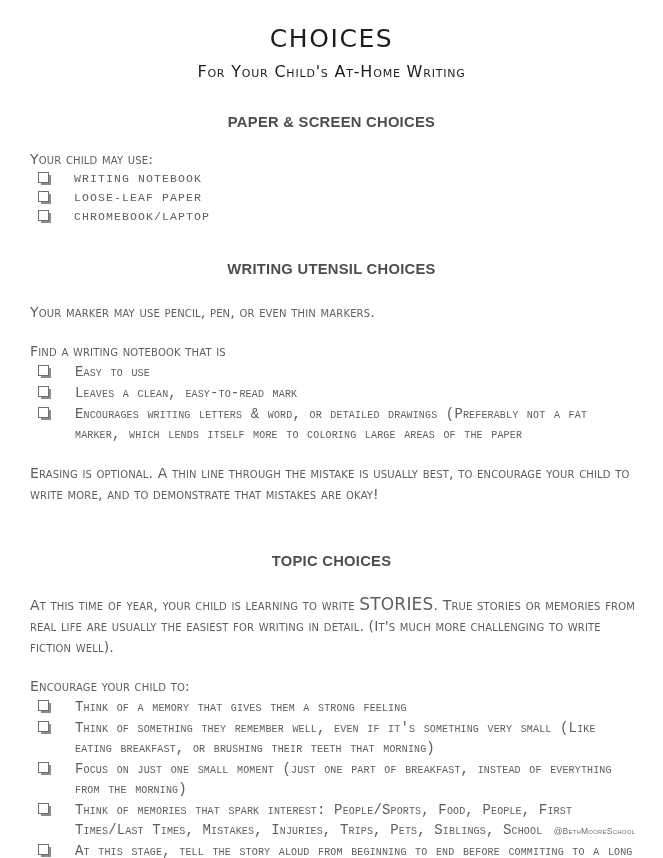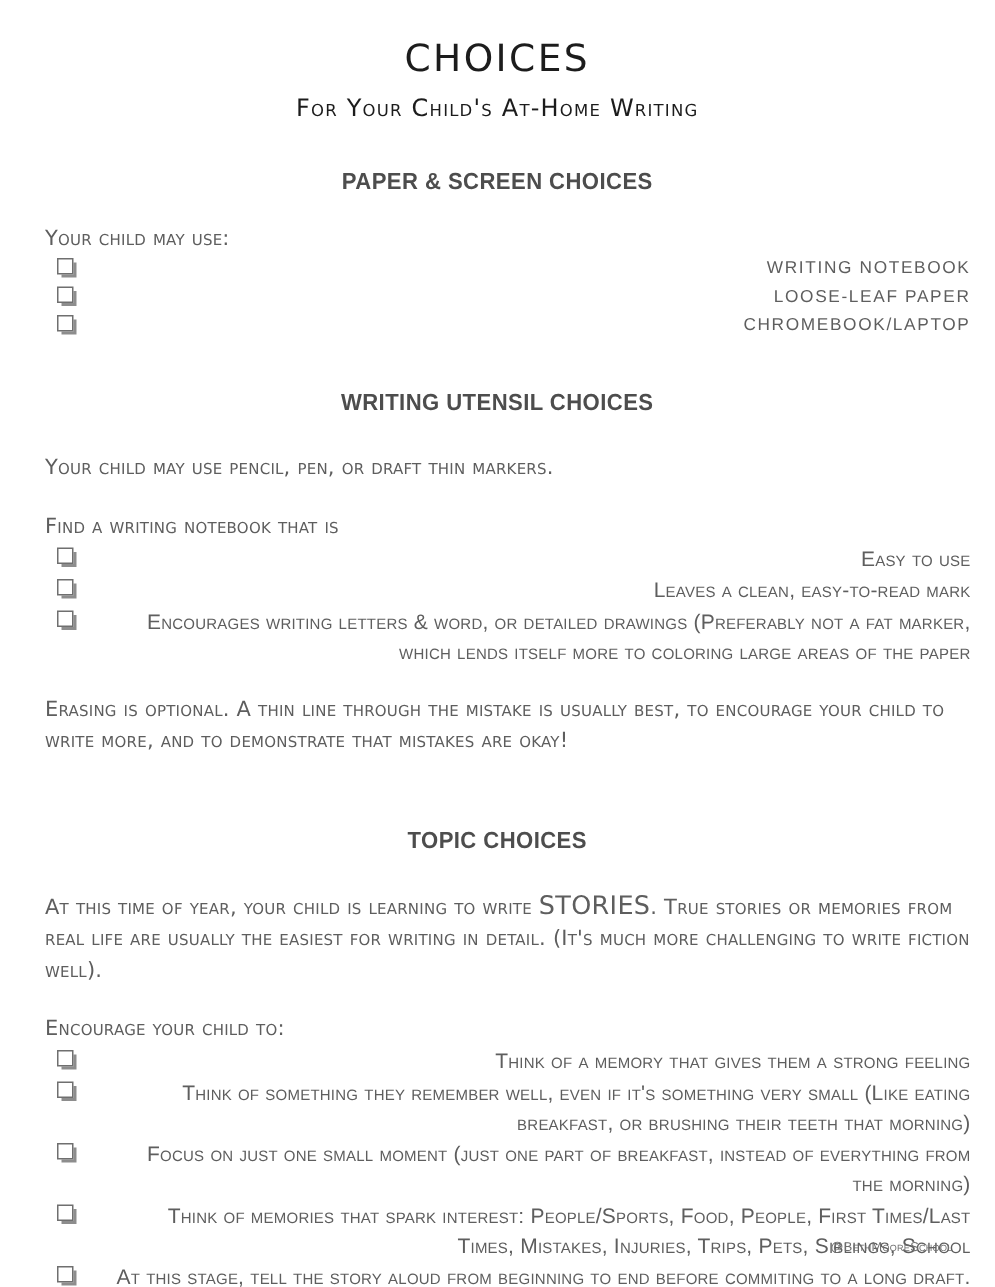--- a/index.html
+++ b/index.html
@@ -62,21 +62,21 @@
     color: #4d4d4d;
     margin: 0;
     transform: scaleX(0.95);
   }
   .sec1-heading { margin-top: 25px; }
   .sec2-heading { margin-top: 34px; }
   .sec3-heading { margin-top: 47px; }
 
   
   .body-wrap {
-    padding: 0 16px 0 30px;
+    padding: 0 28px 0 30px;
   }
   .para, .lead {
     font-family: "DejaVu Sans", sans-serif;
     font-variant: small-caps;
     font-size: 14px;
     letter-spacing: 0.15px;
     line-height: 21px;
     color: #5e5e5e;
     margin: 0;
   }
@@ -89,28 +89,27 @@
 
   
   ul.checklist {
     list-style: none;
     margin: 0;
     padding: 0;
   }
   ul.checklist > li {
     position: relative;
     padding-left: 45px;
-    font-family: Liberation Sans, sans-serif;
+    font-family: Liberation Mono, monospace;
     font-variant: small-caps;
     font-size: 14px;
     letter-spacing: 0.15px;
     line-height: 20px;
     color: #5e5e5e;
     margin: 0 0 1px 0;
-    text-align: right;
   }
   ul.checklist > li .box {
     position: absolute;
     left: 8px;
     top: 3px;
     width: 9px;
     height: 9px;
     border: 1.4px solid #6f6f6f;
     background: #ffffff;
     box-shadow: 2.5px 2.5px 0 -0.5px #8d8d8d;
@@ -169,21 +168,21 @@
         <span class="box"></span>
         <span>Chromebook/Laptop</span>
       </li>
     </ul>
   </div>
 
   <div class="section-heading sec2-heading">WRITING UTENSIL CHOICES</div>
 
   <div class="body-wrap">
     <div class="spacer-lg"></div>
-    <p class="para">Your child may use pencil, pen, or draft thin markers.</p>
+    <p class="para">Your marker may use pencil, pen, or even thin markers.</p>
     <div class="spacer-md"></div>
     <p class="lead">Find a writing notebook that is</p>
     <ul class="checklist">
       <li>
         <span class="box"></span>
         <span>Easy to use</span>
       </li>
       <li>
         <span class="box"></span>
         <span>Leaves a clean, easy-to-read mark</span>

